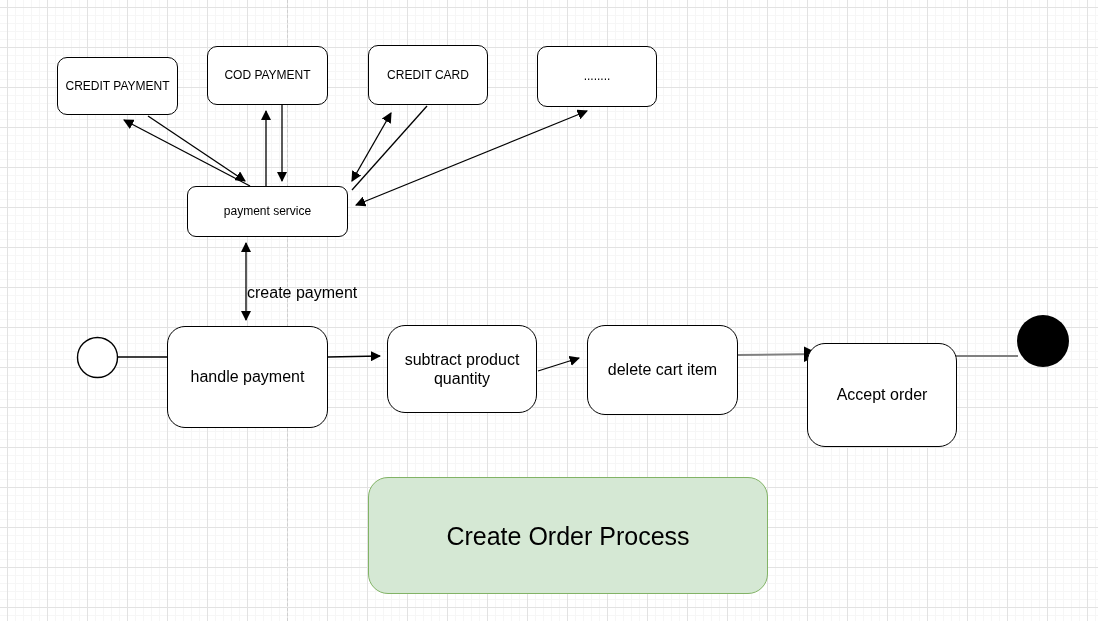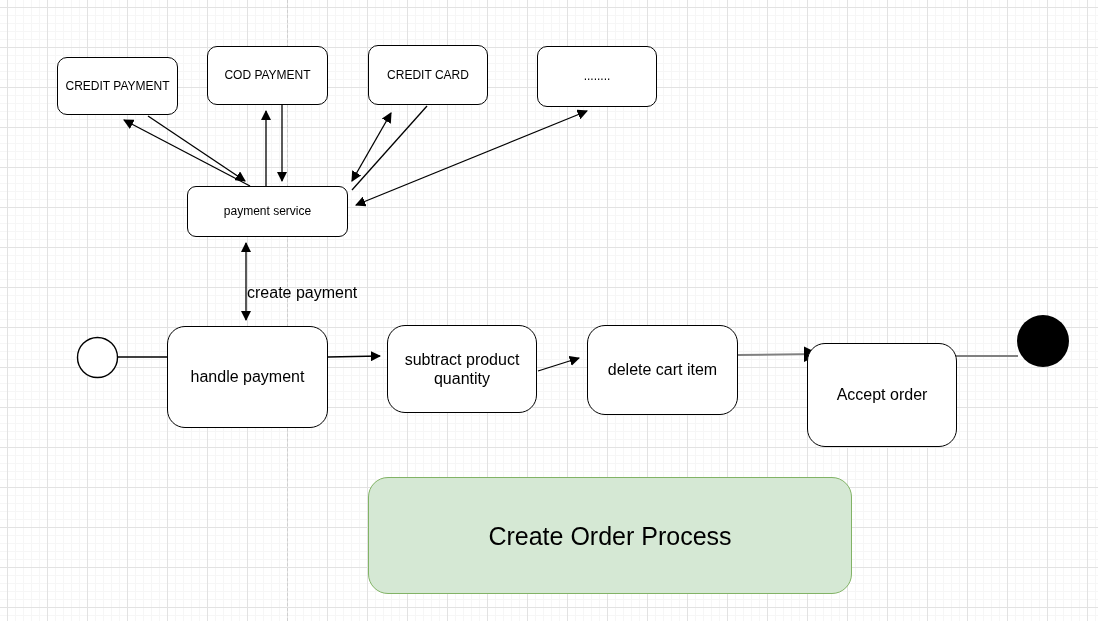--- a/index.html
+++ b/index.html
@@ -57,21 +57,21 @@
   
   #n-paypal   {left:57px;  top:57px;  width:121px; height:58px;}
   #n-cod      {left:207px; top:46px;  width:121px; height:59px;}
   #n-credit   {left:368px; top:45px;  width:120px; height:60px;}
   #n-other    {left:537px; top:46px;  width:120px; height:61px;}
   #n-service  {left:187px; top:186px; width:161px; height:51px; border-radius:9px;}
   #n-handle   {left:167px; top:326px; width:161px; height:102px;}
   #n-subtract {left:387px; top:325px; width:150px; height:88px;text-align:center;}
   #n-delete   {left:587px; top:325px; width:151px; height:90px;}
   #n-accept   {left:807px; top:323px; width:150px; height:104px;margin-top:20px;}
-  #n-title    {left:368px; top:477px; width:484px; height:117px;}
+  #n-title    {left:368px; top:477px; width:400px; height:117px;}
   #lbl-create-payment{left:247px; top:284px;}
 </style>
 </head>
 <body>
 
 <div class="canvas">
 
   <div class="page-break"></div>
 
   <svg class="edges" viewBox="0 0 1098 621" xmlns="http://www.w3.org/2000/svg">

